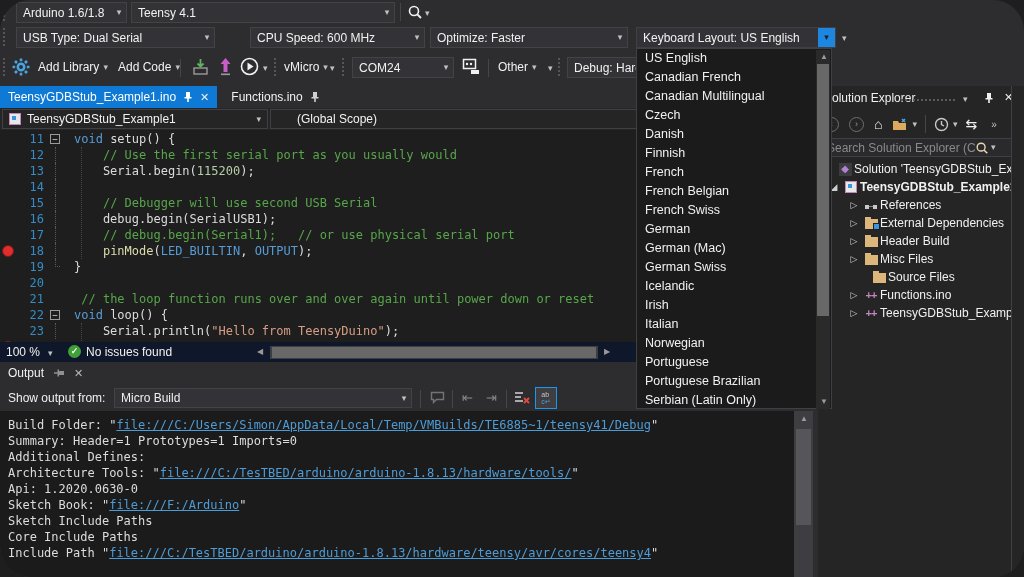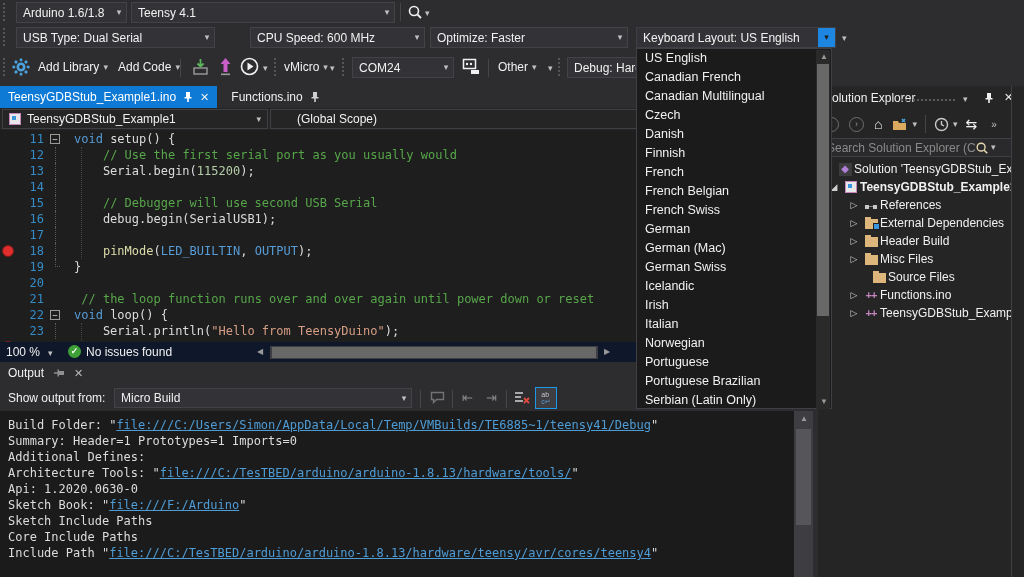--- a/index.html
+++ b/index.html
@@ -1,18 +1,18 @@
 <!DOCTYPE html>
 <html><head>
 <meta charset="utf-8">
 <style>
   * { margin:0; padding:0; box-sizing:border-box; }
   html,body { background:#1e1e1e; }
   #app { position:relative; width:1024px; height:577px; background:#2d2d30; overflow:hidden;
-         font-family:"Liberation Sans", sans-serif; font-size:12px; color:#f1f1f1; }
+         font-family:"Liberation Sans", sans-serif; font-size:12px; color:#f1f1f1;border-radius:31px; }
   .abs { position:absolute; }
   .row { display:flex; align-items:center; }
 
   
   .combo { position:absolute; height:21px; background:#333337; border:1px solid #434346;
            display:flex; align-items:center; color:#f1f1f1; }
   .combo .clbl { padding:0 6px; white-space:nowrap; overflow:hidden; flex:1; }
   .caret { color:#c0c0c0; font-size:9px; line-height:1; }
   .combo .car { width:14px; text-align:center; flex:none; }
   .handle { width:4px; height:18px; border-left:2px dotted #55555a; }
@@ -311,21 +311,21 @@
             <span class="fold-bar"></span>
           </span>
           <span class="ctext"><span class="tok-pl">    debug.begin(SerialUSB1);</span></span>
         </div>
         <div class="code-row">
           <span class="bp-cell"></span>
           <span class="lnum">17</span>
           <span class="fold">
             <span class="fold-bar"></span>
           </span>
-          <span class="ctext"><span class="tok-pl">    </span></span>
+          <span class="ctext"><span class="tok-pl">    </span><span class="tok-cm">// debug.begin(Serial1);   // or use physical serial port</span></span>
         </div>
         <div class="code-row">
           <span class="bp-cell">
             <span class="bp-dot"></span>
           </span>
           <span class="lnum">18</span>
           <span class="fold">
             <span class="fold-bar"></span>
           </span>
           <span class="ctext"><span class="tok-pl">    </span><span class="tok-fn">pinMode</span><span class="tok-pl">(</span><span class="tok-kw">LED_BUILTIN</span><span class="tok-pl">, </span><span class="tok-kw">OUTPUT</span><span class="tok-pl">);</span></span>

